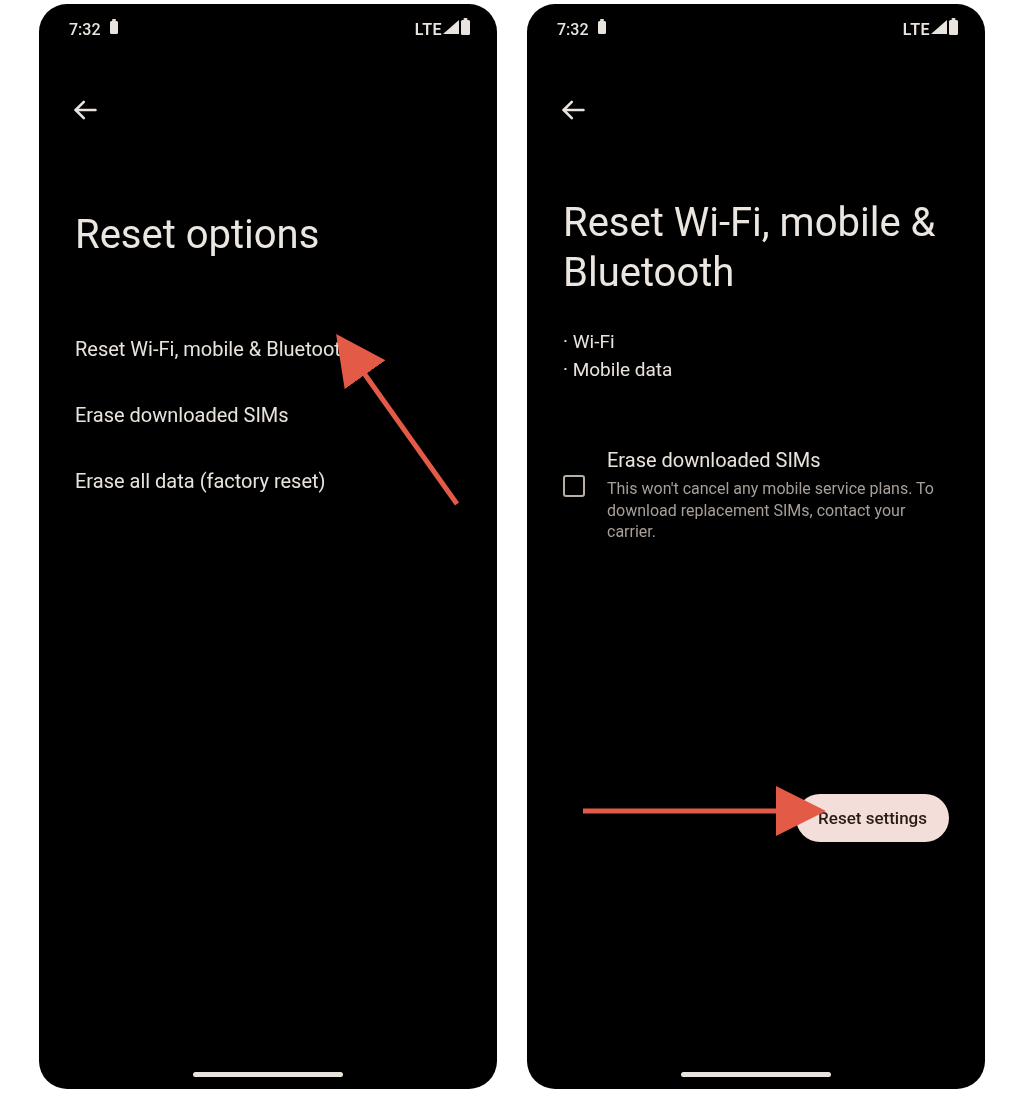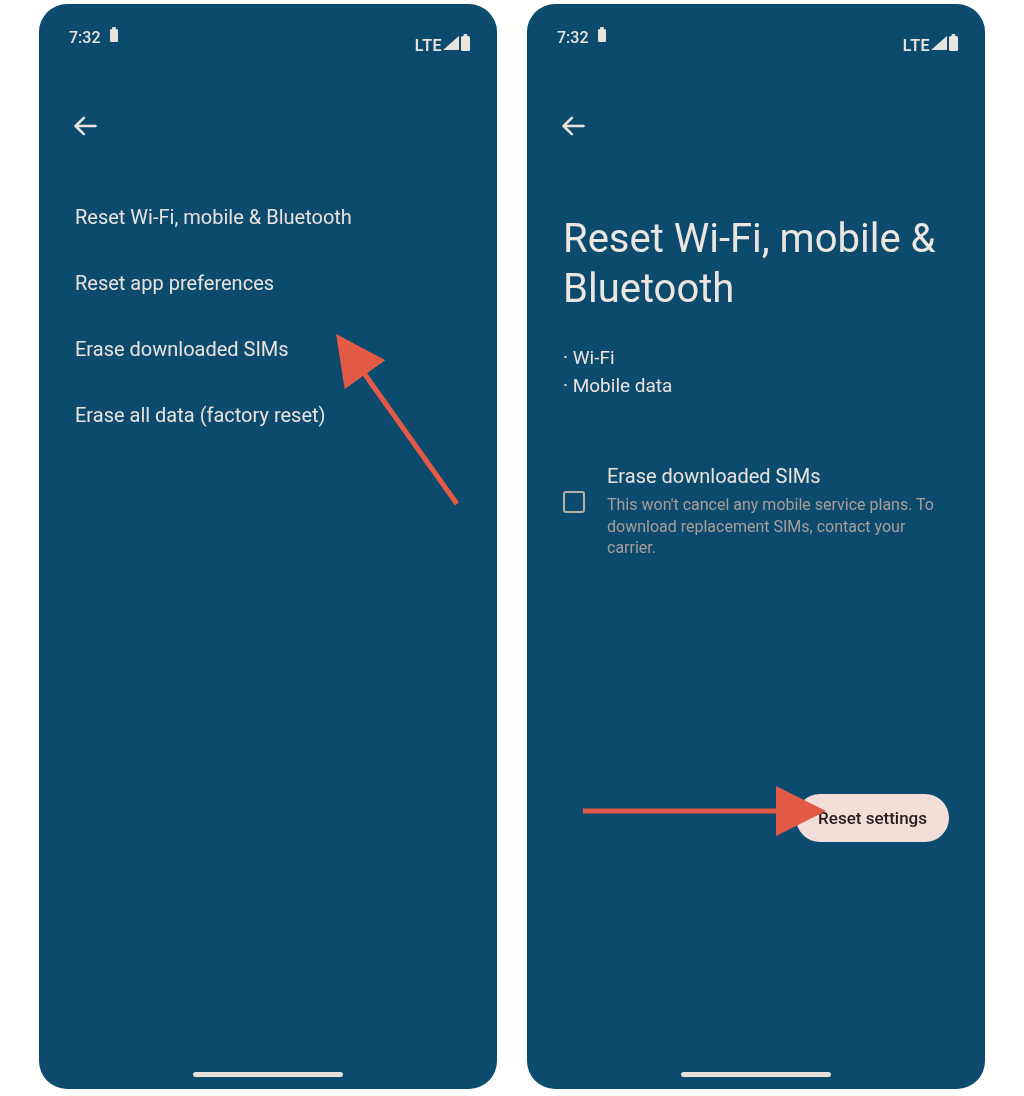--- a/index.html
+++ b/index.html
@@ -8,38 +8,38 @@
     width:1024px;
     height:1096px;
     display:flex;
     gap:30px;
     padding:4px 4px;
     justify-content:center;
   }
   .phone {
     width:458px;
     height:1085px;
-    background:#0c4a6e;
+    background:#000000;
     border-radius:28px;
     color:#e9e3dd;
     position:relative;
     overflow:hidden;
     flex-shrink:0;
   }
   .status-bar {
     display:flex;
     justify-content:space-between;
     align-items:center;
     padding:14px 26px 0 30px;
     font-size:16px;
     font-weight:500;
     color:#eae4de;
   }
   .status-left { display:flex; align-items:center; gap:8px; }
-  .status-right { display:flex; align-items:center; gap:0; font-weight:600;margin-top:16px; }
+  .status-right { display:flex; align-items:center; gap:0; font-weight:600; }
   .status-right span:first-child { letter-spacing:0.5px; }
   .back-btn {
     margin:48px 0 0 24px;
     width:44px; height:44px;
     display:flex; align-items:center; justify-content:center;
     cursor:pointer;
   }
   .title {
     font-size:40px;
     font-weight:400;
@@ -146,24 +146,24 @@
     </div>
   </div>
 
   <div class="back-btn">
     <svg width="28" height="28" viewBox="0 0 24 24" fill="none" stroke="#eae4de" stroke-width="2.2" stroke-linecap="round" stroke-linejoin="round">
         <line x1="21" y1="12" x2="4" y2="12"></line>
         <polyline points="11 5 4 12 11 19"></polyline>
       </svg>
   </div>
 
+  <div class="title">Reset options</div>
 
   <div class="list">
     <div class="list-item">Reset Wi-Fi, mobile &amp; Bluetooth</div>
-    <div class="list-item">Reset app preferences</div>
     <div class="list-item">Erase downloaded SIMs</div>
     <div class="list-item">Erase all data (factory reset)</div>
   </div>
 
   <div class="nav-bar"></div>
 
   <div class="arrow" style="left:278px; top:320px;">
     <svg width="160" height="200">
         <defs>
           <marker id="ah1" markerWidth="12" markerHeight="12" refX="9" refY="5" orient="auto">

